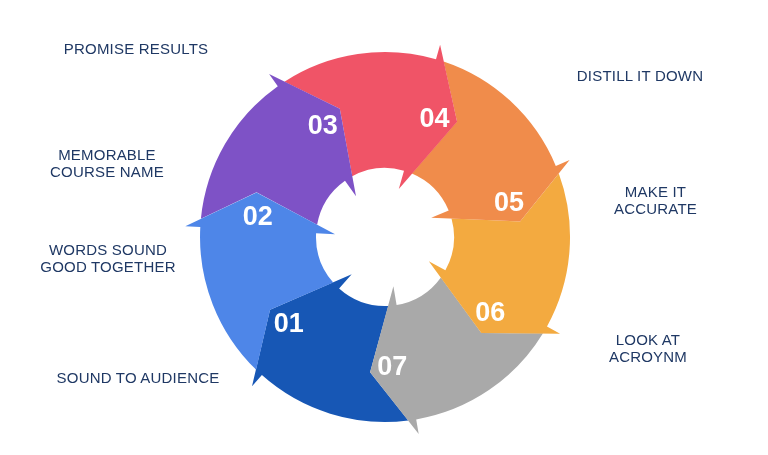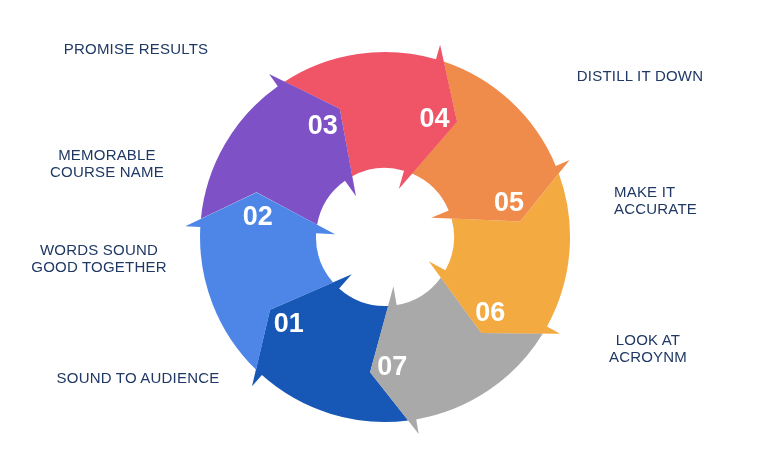--- a/index.html
+++ b/index.html
@@ -25,24 +25,24 @@
     font-weight: normal;
     font-size: 15px;
     line-height: 17px;
     letter-spacing: 0.2px;
     white-space: pre-line;
     text-align: center;
     transform: translate(-50%, -50%);
   }
   .lbl-promise   { left: 136px; top: 48px;  }
   .lbl-memorable { left: 107px; top: 147px; margin-top: 16px; }
-  .lbl-words     { left: 99px;  top: 258px; }
+  .lbl-words     { left: 108px;  top: 258px; }
   .lbl-speak     { left: 138px; top: 377px; }
   .lbl-distill   { left: 640px; top: 75px;  }
-  .lbl-make      { left: 614px; top: 200px; text-align: left; transform: translate(0, -50%); }
+  .lbl-make      { left: 614px; top: 200px; text-align: center; transform: translate(0, -50%); }
   .lbl-look      { left: 648px; top: 348px; }
   .segnum {
     font-family: "Liberation Sans", sans-serif;
     font-weight: bold;
     font-size: 27px;
     text-anchor: middle;
   }
 </style>
 </head>
 <body>

